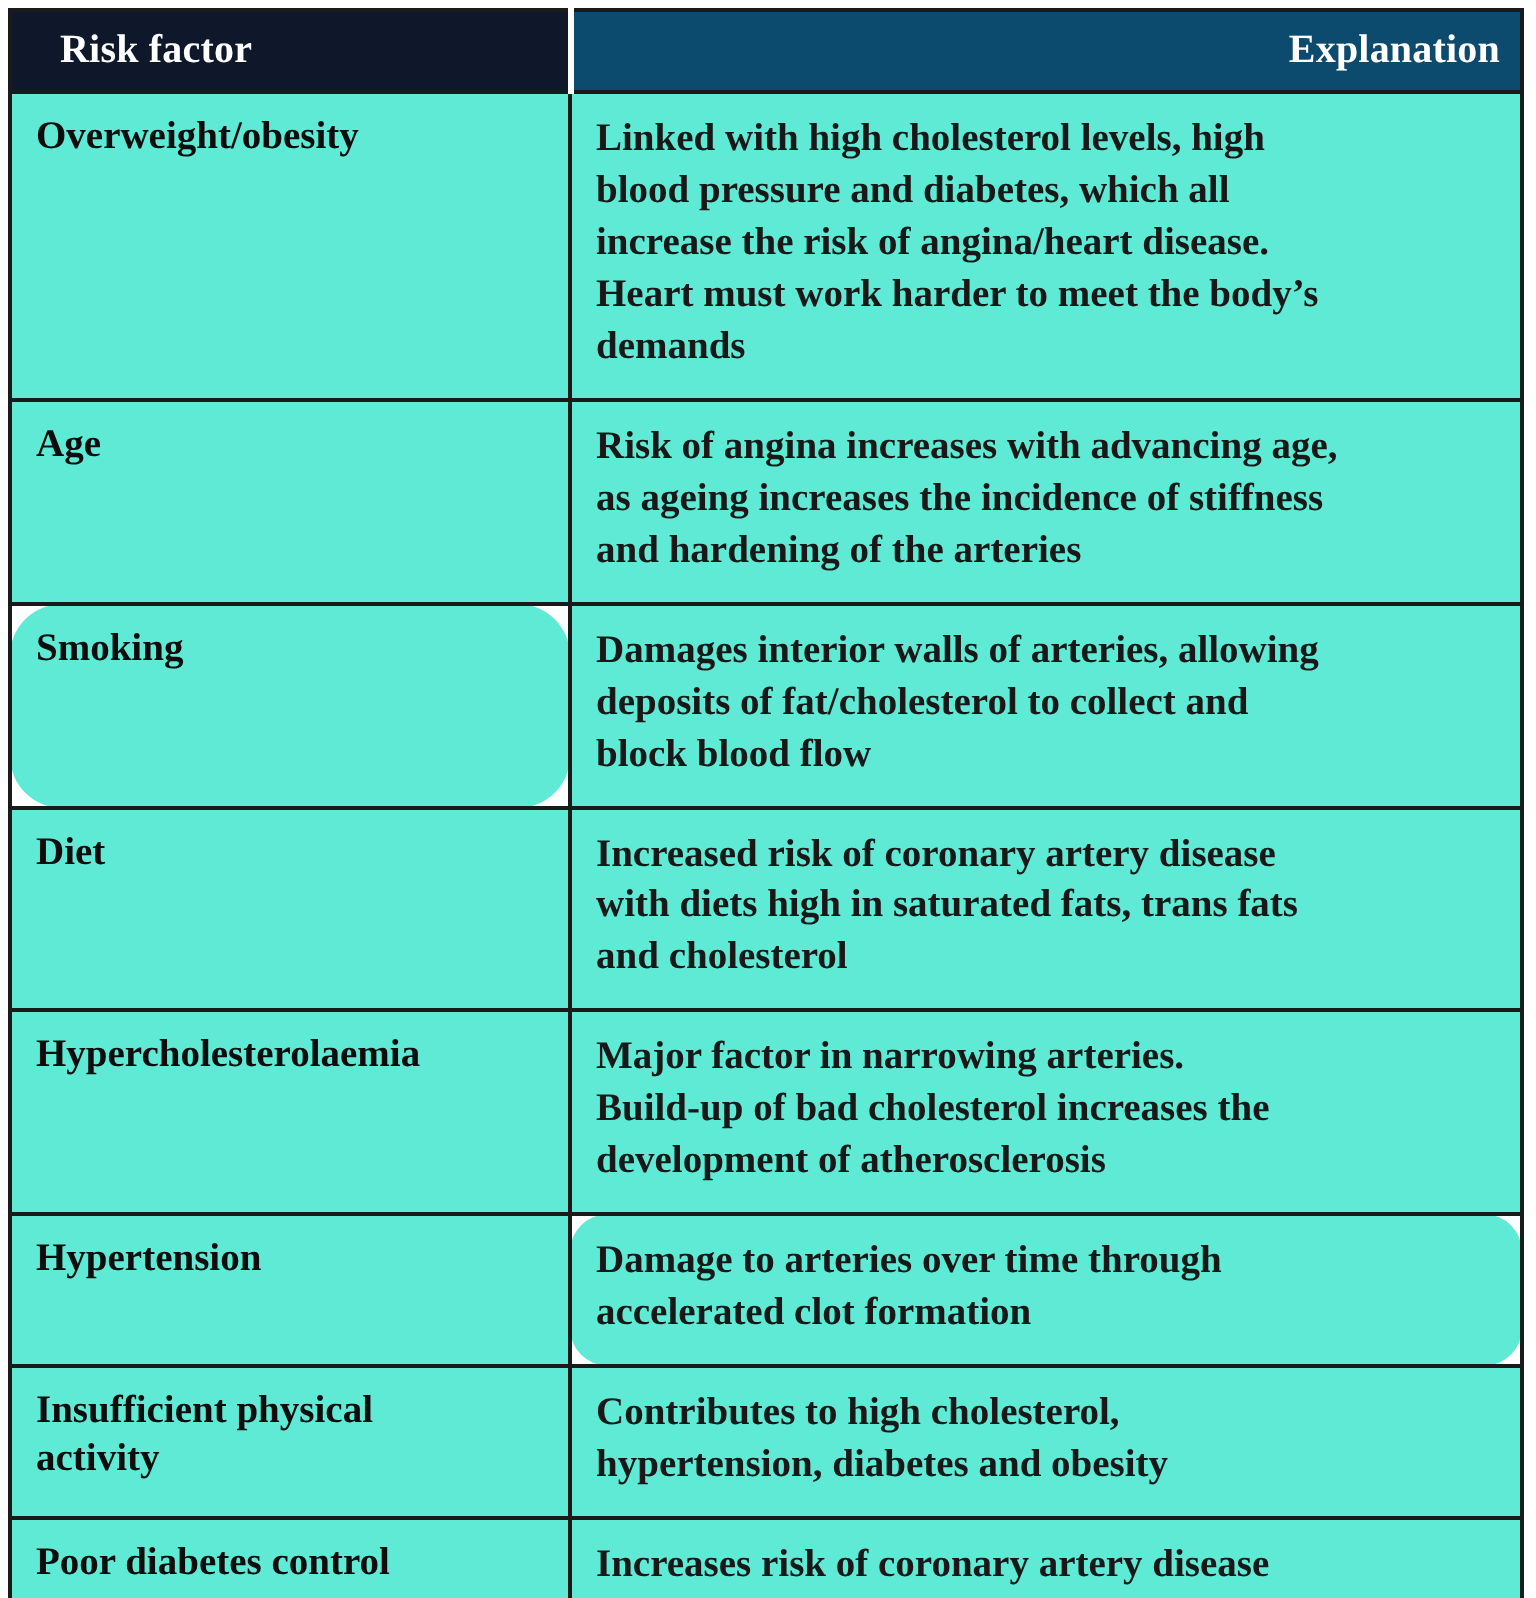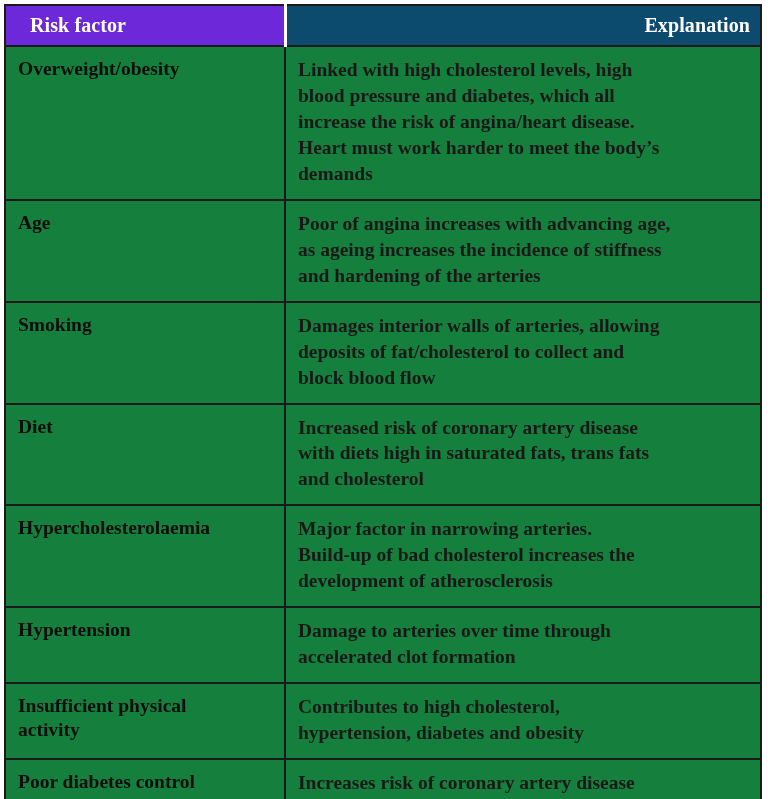--- a/index.html
+++ b/index.html
@@ -55,21 +55,21 @@
   }
   thead tr.header-row {
     border-bottom: 2px solid #1a1a1a;
   }
 
   
   tbody td {
     border-top: 2px solid #1a1a1a;
     border-right: 2px solid #1a1a1a;
     vertical-align: top;
-    background: #15803d;
+    background: #5eead4;
     color: #111111;
   }
   tbody td:last-child {
     border-right: none;
   }
   tbody tr:first-child td {
     border-top: none;
   }
 
   td.factor-cell {
@@ -99,21 +99,21 @@
 <body>
 
 <div class="page">
   <table class="risk-table" style="border-color: rgb(26, 26, 26);">
     <colgroup>
       <col class="col-factor">
       <col class="col-expl">
     </colgroup>
     <thead>
       <tr class="header-row" style="background: rgb(94, 148, 64); border-bottom-color: rgb(26, 26, 26);">
-        <th class="th-factor" style="background: #6d28d9; color: rgb(255, 255, 255); padding-left: 24px;">Risk factor</th>
+        <th class="th-factor" style="background: #0f172a; color: rgb(255, 255, 255); padding-left: 24px;">Risk factor</th>
         <th class="th-expl" style="background: #0c4a6e; color: rgb(255, 255, 255); text-align: right;">Explanation</th>
       </tr>
     </thead>
     <tbody id="table-body">
         <tr>
           <td class="factor-cell" style="border-top-color: rgb(26, 26, 26); border-right-color: rgb(26, 26, 26);">
             <span class="line">Overweight/obesity</span>
           </td>
           <td class="expl-cell" style="border-top-color: rgb(26, 26, 26); border-right-color: rgb(26, 26, 26);">
             <span class="line">Linked with high cholesterol levels, high</span>
@@ -121,27 +121,27 @@
             <span class="line">increase the risk of angina/heart disease.</span>
             <span class="line">Heart must work harder to meet the body’s</span>
             <span class="line">demands</span>
           </td>
         </tr>
         <tr>
           <td class="factor-cell" style="border-top-color: rgb(26, 26, 26); border-right-color: rgb(26, 26, 26);">
             <span class="line">Age</span>
           </td>
           <td class="expl-cell" style="border-top-color: rgb(26, 26, 26); border-right-color: rgb(26, 26, 26);">
-            <span class="line">Poor of angina increases with advancing age,</span>
+            <span class="line">Risk of angina increases with advancing age,</span>
             <span class="line">as ageing increases the incidence of stiffness</span>
             <span class="line">and hardening of the arteries</span>
           </td>
         </tr>
         <tr>
-          <td class="factor-cell" style="border-top-color: rgb(26, 26, 26); border-right-color: rgb(26, 26, 26);">
+          <td class="factor-cell" style="border-top-color: rgb(26, 26, 26); border-right-color: rgb(26, 26, 26); border-radius: 26px;">
             <span class="line">Smoking</span>
           </td>
           <td class="expl-cell" style="border-top-color: rgb(26, 26, 26); border-right-color: rgb(26, 26, 26);">
             <span class="line">Damages interior walls of arteries, allowing</span>
             <span class="line">deposits of fat/cholesterol to collect and</span>
             <span class="line">block blood flow</span>
           </td>
         </tr>
         <tr>
           <td class="factor-cell" style="border-top-color: rgb(26, 26, 26); border-right-color: rgb(26, 26, 26); margin-left: 45px;">
@@ -160,21 +160,21 @@
           <td class="expl-cell" style="border-top-color: rgb(26, 26, 26); border-right-color: rgb(26, 26, 26);">
             <span class="line">Major factor in narrowing arteries.</span>
             <span class="line">Build-up of bad cholesterol increases the</span>
             <span class="line">development of atherosclerosis</span>
           </td>
         </tr>
         <tr>
           <td class="factor-cell" style="border-top-color: rgb(26, 26, 26); border-right-color: rgb(26, 26, 26);">
             <span class="line">Hypertension</span>
           </td>
-          <td class="expl-cell" style="border-top-color: rgb(26, 26, 26); border-right-color: rgb(26, 26, 26);">
+          <td class="expl-cell" style="border-top-color: rgb(26, 26, 26); border-right-color: rgb(26, 26, 26); border-radius: 19px;">
             <span class="line">Damage to arteries over time through</span>
             <span class="line">accelerated clot formation</span>
           </td>
         </tr>
         <tr>
           <td class="factor-cell" style="border-top-color: rgb(26, 26, 26); border-right-color: rgb(26, 26, 26);">
             <span class="line">Insufficient physical</span>
             <span class="line">activity</span>
           </td>
           <td class="expl-cell" style="border-top-color: rgb(26, 26, 26); border-right-color: rgb(26, 26, 26);">

